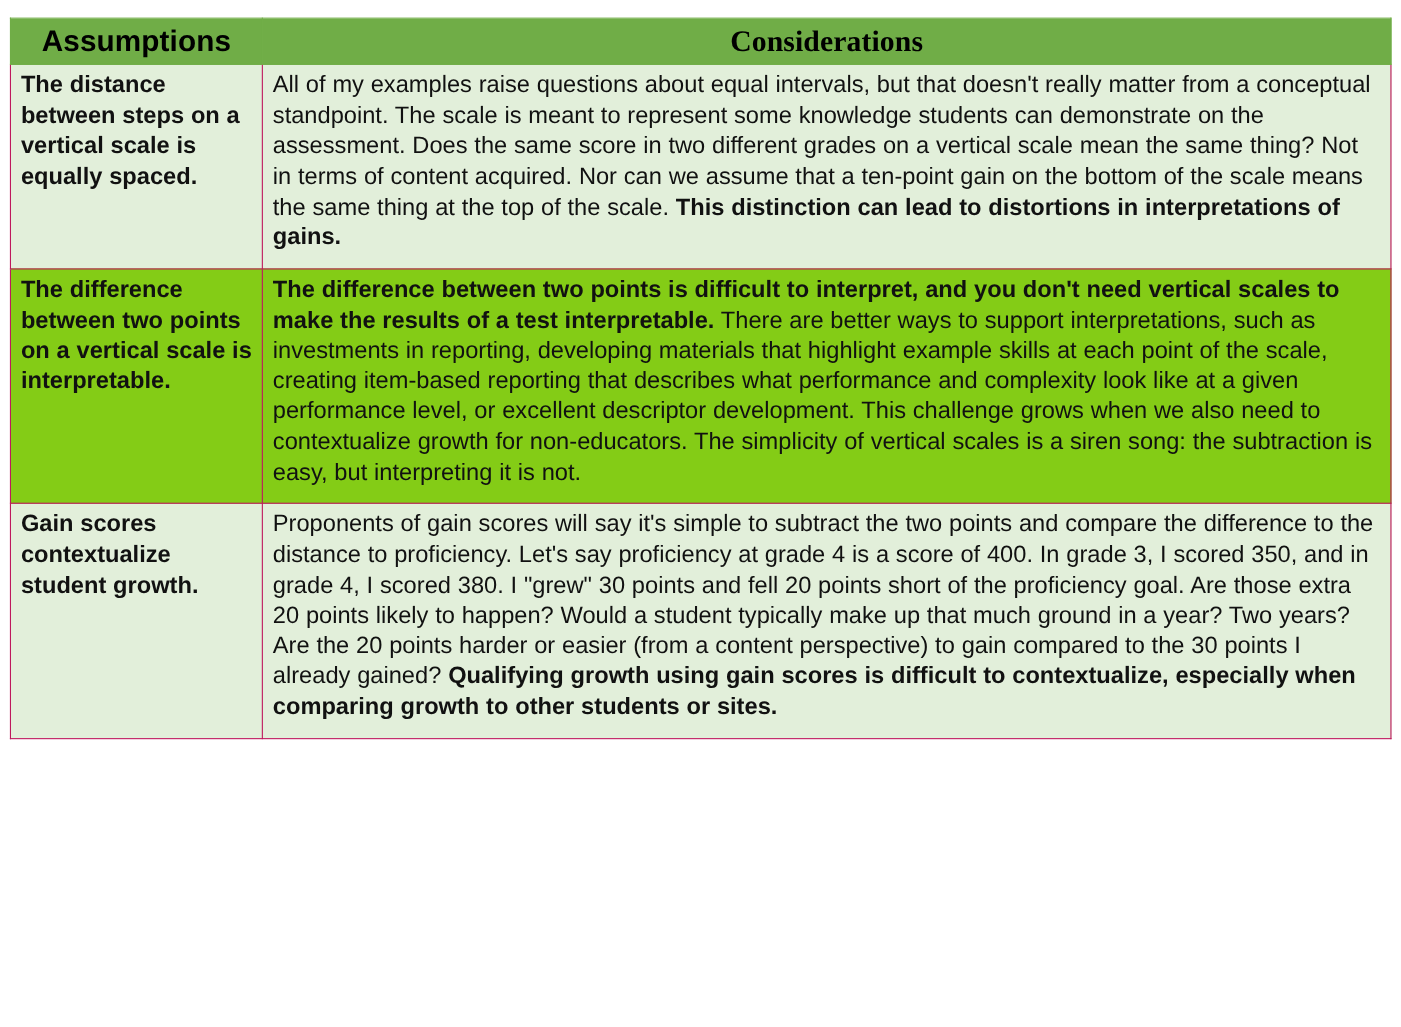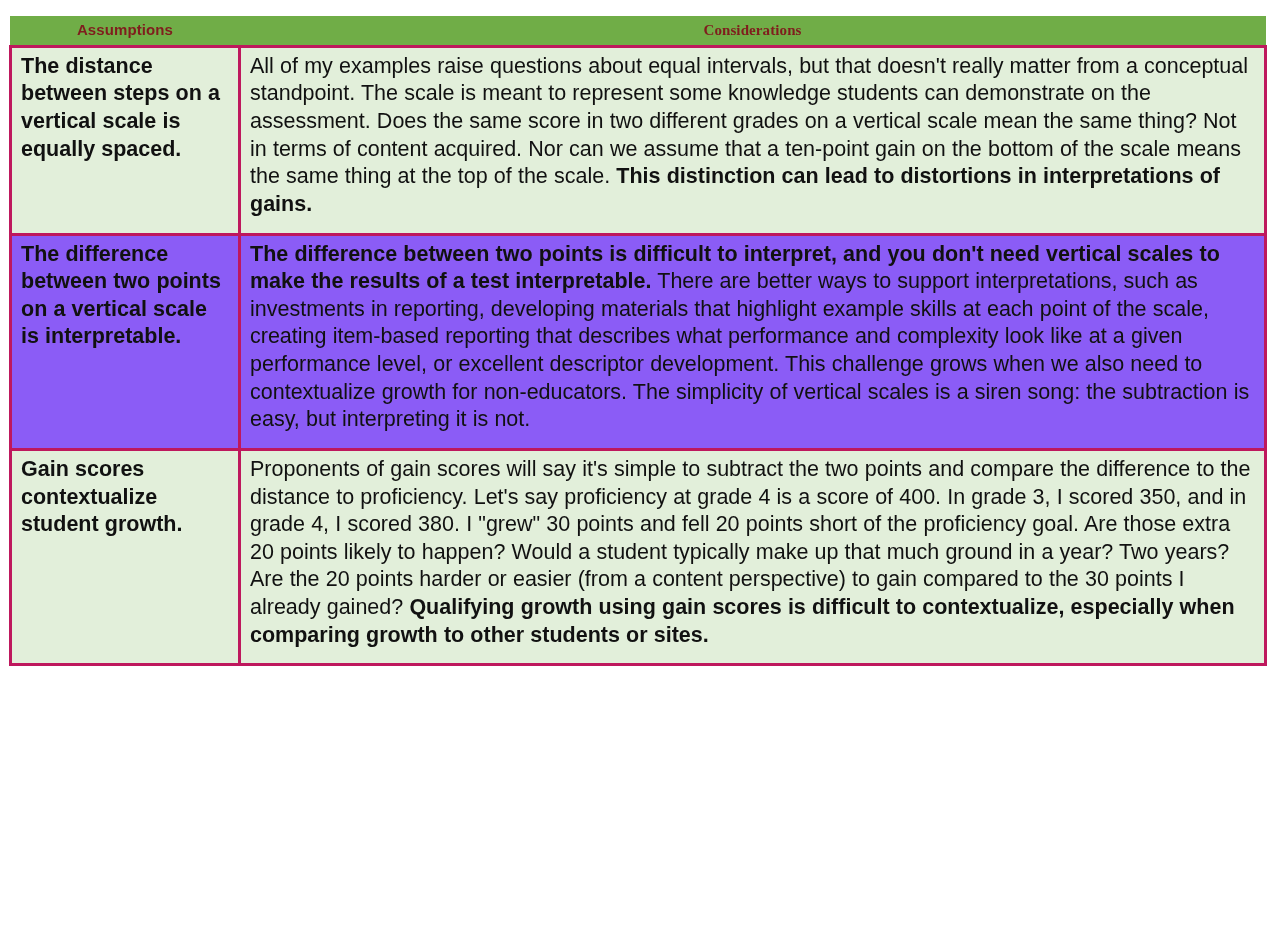--- a/index.html
+++ b/index.html
@@ -25,44 +25,44 @@
     width: 1255px;
     border-collapse: collapse;
     table-layout: fixed;
     border: 1px solid #c6dfb4;
   }
   col.col-assumptions { width: 229px; }
   col.col-considerations { width: 1026px; }
 
   thead th {
     background: #70ad47;
-    color: #7f1d1d;
-    font-size: 15px;
+    color: #000000;
+    font-size: 27px;
     font-weight: bold;
     line-height: 1.12;
     padding: 5px 8px 6px 8px;
     text-align: center;
     vertical-align: middle;
     border: 1px solid #70ad47;
     letter-spacing: 0.1px;
   }
   thead th.th-assumptions { text-align: center; }
   thead th.th-considerations { text-align: center; font-family: Liberation Serif, serif; }
 
   tbody td {
-    border: 3px solid #be185d;
+    border: 1px solid #be185d;
     vertical-align: top;
     font-size: 21.5px;
     line-height: 1.285;
     color: #111111;
     padding: 5px 9px 14px 9px;
     word-spacing: 0.2px;
   }
   tbody tr.row-shaded td { background: #e2efda; }
-  tbody tr.row-plain td { background: #8b5cf6; }
+  tbody tr.row-plain td { background: #84cc16; }
 
   td.cell-assumption {
     font-weight: bold;
   }
   td.cell-consideration {
     font-weight: normal;
     text-align: left;
     margin-left: 20px;
   }
   .b { font-weight: bold; }

